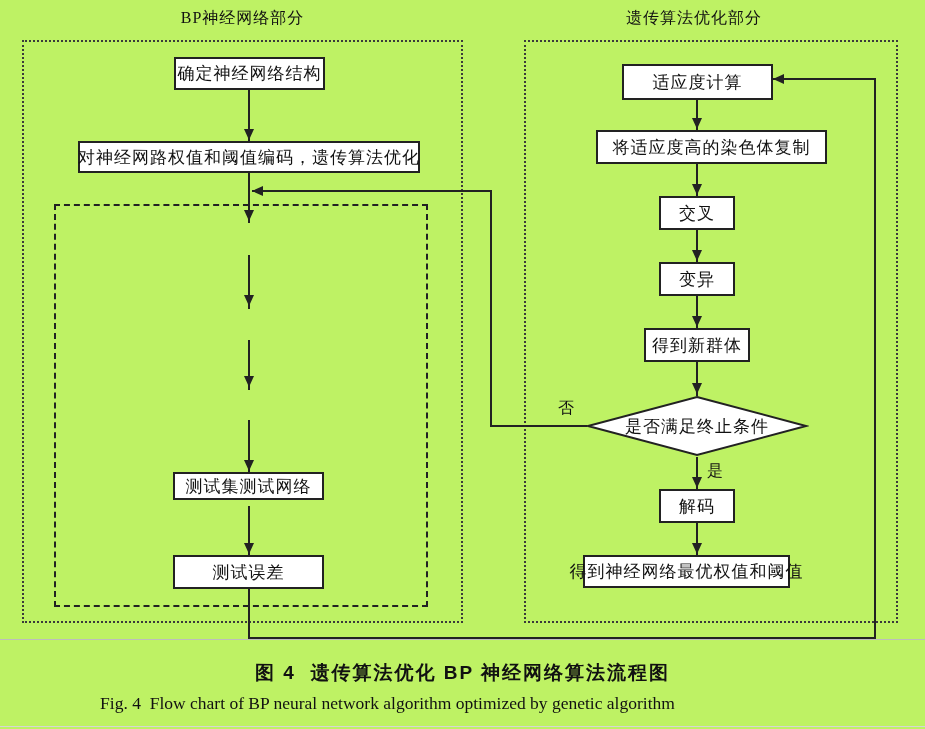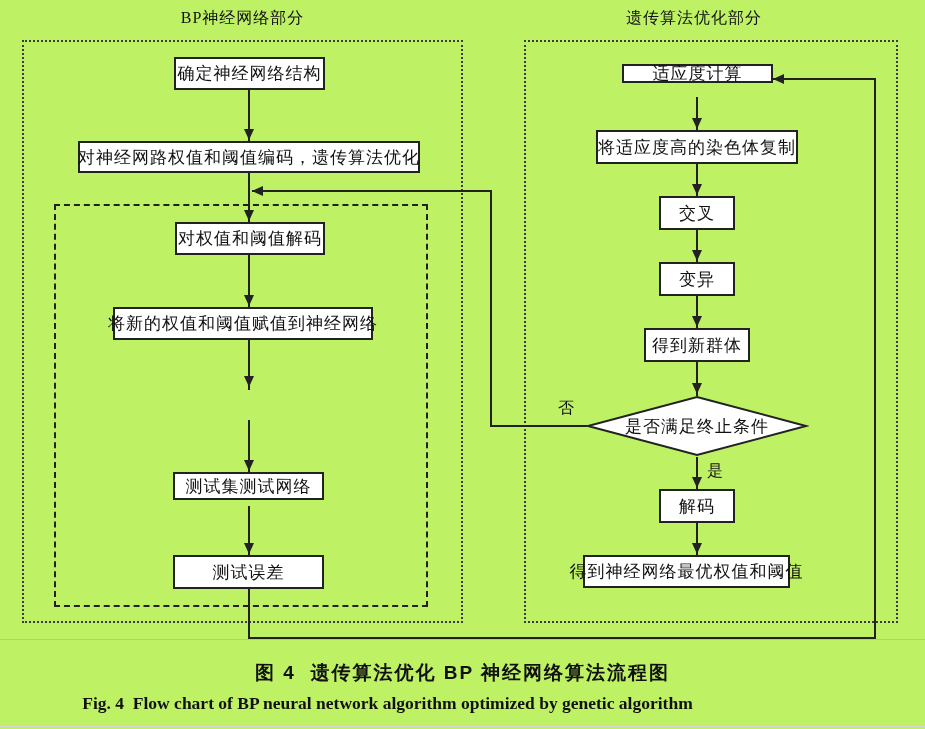--- a/index.html
+++ b/index.html
@@ -37,21 +37,21 @@
   }
   .branch-label{ position:absolute; font-size:16px; }
   .caption-zh{
     position:absolute; left:0; top:660px; width:925px; text-align:center;
     font-family:"Liberation Sans","DejaVu Sans",sans-serif;
     font-weight:bold; font-size:19px; letter-spacing:2px; white-space:pre;
   }
   .caption-en{
     position:absolute; left:0; top:693px; width:775px; text-align:center;
     font-family:"Liberation Serif","DejaVu Serif",serif;
-    font-weight:bold; font-size:17.5px; white-space:pre;
+    font-weight:normal; font-size:17.5px; white-space:pre;
   }
 </style>
 </head>
 <body>
 
 <div class="canvas">
 
   <div class="sec-title" style="left:22px;top:8px;width:441px">BP神经网络部分</div>
   <div class="sec-title" style="left:524px;top:8px;width:340px">遗传算法优化部分</div>
 
@@ -98,27 +98,25 @@
   <div class="ad" style="left:692px;top:316px"></div>
   <div class="ad" style="left:692px;top:383px"></div>
   <div class="ad" style="left:692px;top:477px"></div>
   <div class="ad" style="left:692px;top:543px"></div>
 
   <div class="al" style="left:252px;top:186px"></div>
   <div class="al" style="left:773px;top:74px"></div>
 
   <div class="box" style="left:174px;top:57px;width:151px;height:33px">确定神经网络结构</div>
   <div class="box" style="left:78px;top:141px;width:342px;height:32px">对神经网路权值和阈值编码，遗传算法优化</div>
-  <div class="box" style="left:175px;top:222px;width:150px;height:33px">对权值和阈值解码</div>
-  <div class="box" style="left:113px;top:307px;width:260px;height:33px">将新的权值和阈值赋值到神经网络</div>
   <div class="box" style="left:173px;top:472px;width:151px;height:28px">测试集测试网络</div>
   <div class="box" style="left:173px;top:555px;width:151px;height:34px">测试误差</div>
 
-  <div class="box" style="left:622px;top:64px;width:151px;height:19px">适应度计算</div>
-  <div class="box" style="left:596px;top:130px;width:202px;height:34px">将适应度高的染色体复制</div>
+  <div class="box" style="left:622px;top:64px;width:151px;height:36px">适应度计算</div>
+  <div class="box" style="left:596px;top:130px;width:231px;height:34px">将适应度高的染色体复制</div>
   <div class="box" style="left:659px;top:196px;width:76px;height:34px">交叉</div>
   <div class="box" style="left:659px;top:262px;width:76px;height:34px">变异</div>
   <div class="box" style="left:644px;top:328px;width:106px;height:34px">得到新群体</div>
 
   <div class="diamond-wrap">
     <svg width="224" height="62" viewBox="0 0 224 62">
       <polygon points="112,2 221,31 112,60 3,31" fill="#ffffff" stroke="#222222" stroke-width="2"></polygon>
     </svg>
   </div>
   <div class="diamond-text">是否满足终止条件</div>

